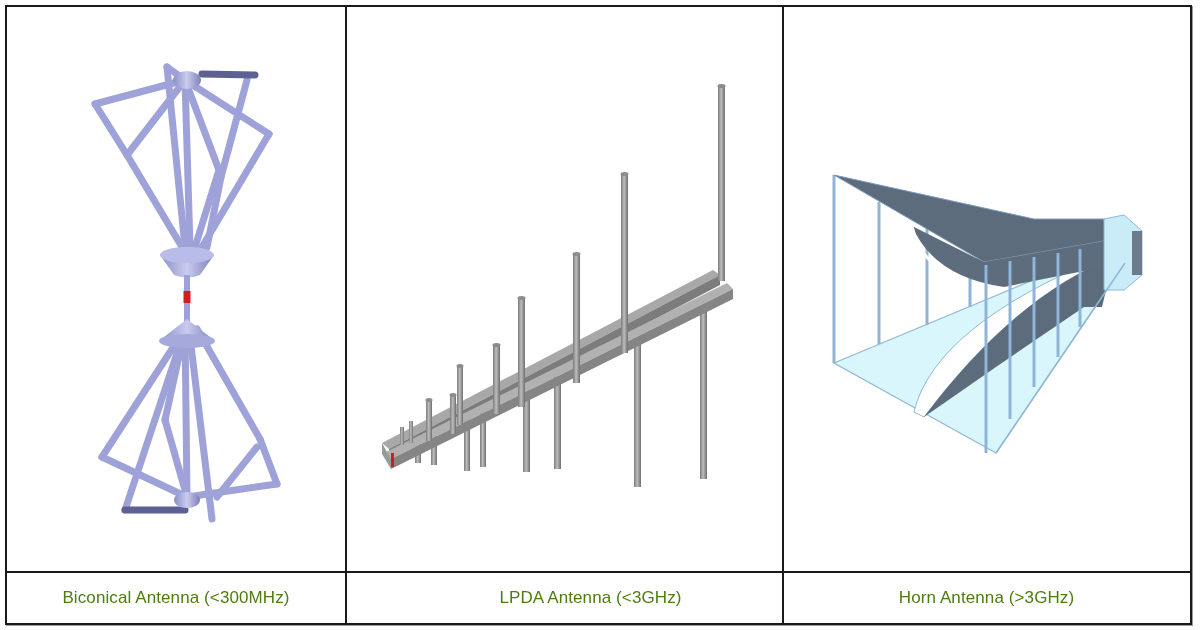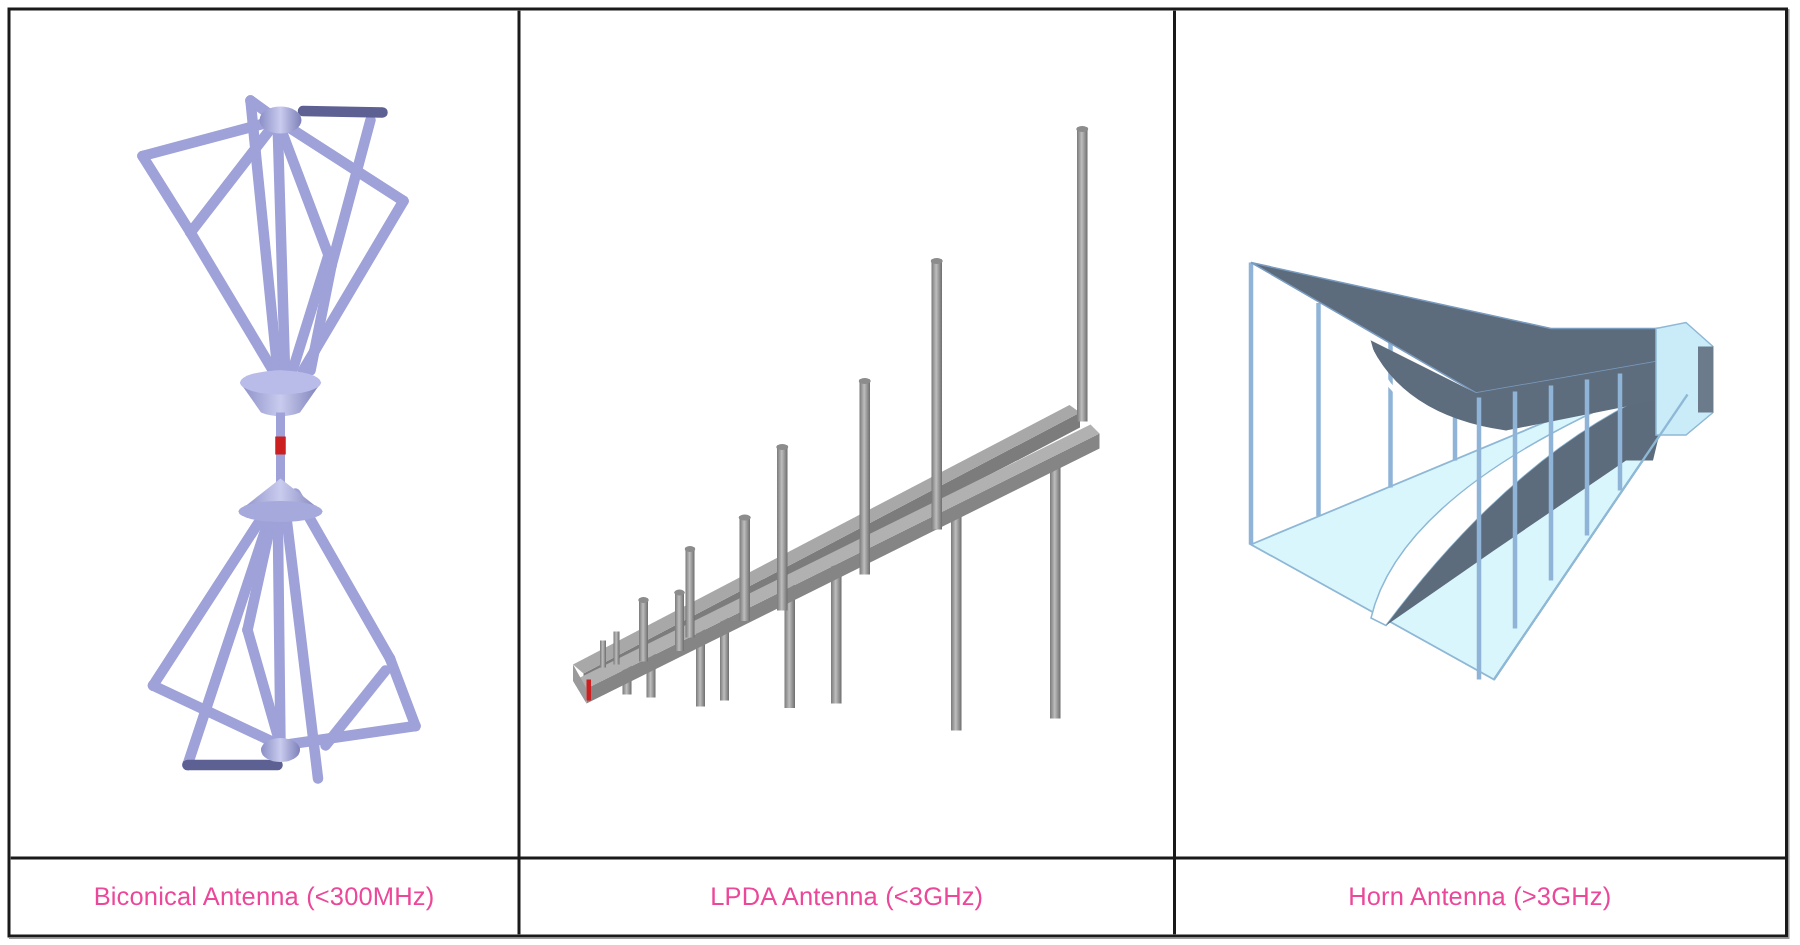--- a/index.html
+++ b/index.html
@@ -8,21 +8,21 @@
     position: absolute; left: 5px; top: 5px; width: 1187px; height: 620px;
     border: 2px solid #1a1a1a; box-sizing: border-box;
     box-shadow: 1px 1px 0 #9a9a9a;
   }
   .vline { position: absolute; top: 0; bottom: 0; width: 2px; background: #1a1a1a; }
   .hline { position: absolute; left: 0; right: 0; height: 2px; background: #1a1a1a; }
   .cell-img { position: absolute; top: 0; height: 564px; overflow: hidden; }
   .cell-cap {
     position: absolute; top: 566px; height: 50px;
     display: flex; align-items: center; justify-content: center;
-    font-size: 17px; color: #ec4899; letter-spacing: 0.1px;
+    font-size: 17px; color: #4d7c0f; letter-spacing: 0.1px;
   }
   svg { display: block; }
 </style>
 </head>
 <body>
 
 <div class="table">
   <div class="vline" style="left:338px"></div>
   <div class="vline" style="left:775px"></div>
   <div class="hline" style="top:564px"></div>
@@ -128,21 +128,21 @@
         <ellipse cx="106" cy="388" rx="3.5" ry="2"></ellipse>
         <ellipse cx="113" cy="359" rx="3.5" ry="2"></ellipse>
         <ellipse cx="149.5" cy="338" rx="4" ry="2"></ellipse>
         <ellipse cx="174.5" cy="291" rx="4" ry="2"></ellipse>
         <ellipse cx="229.5" cy="247" rx="4" ry="2"></ellipse>
         <ellipse cx="277.5" cy="167" rx="4" ry="2"></ellipse>
         <ellipse cx="374.5" cy="79" rx="4" ry="2"></ellipse>
       </g>
     </svg>
   </div>
-  <div class="cell-cap" style="left:340px; width:435px;">LPDA Antenna (&lt;3GHz)</div>
+  <div class="cell-cap" style="left:340px; width:435px;padding-left:26px;">LPDA Antenna (&lt;3GHz)</div>
 
   <div class="cell-img" style="left:777px; width:405px;">
     <svg width="405" height="564" viewBox="0 0 405 564">
 
       <polygon points="50,356 290,256 341,256 212,446" fill="#d9f6fc" stroke="#8fb8d6" stroke-width="1.2"></polygon>
 
       <line x1="50" y1="168" x2="50" y2="356" stroke="#8fb4d8" stroke-width="3"></line>
       <line x1="95" y1="195" x2="95" y2="337" stroke="#8fb4d8" stroke-width="3"></line>
       <line x1="143" y1="218" x2="143" y2="318" stroke="#8fb4d8" stroke-width="3"></line>
       <line x1="186" y1="270" x2="186" y2="300" stroke="#8fb4d8" stroke-width="3"></line>

